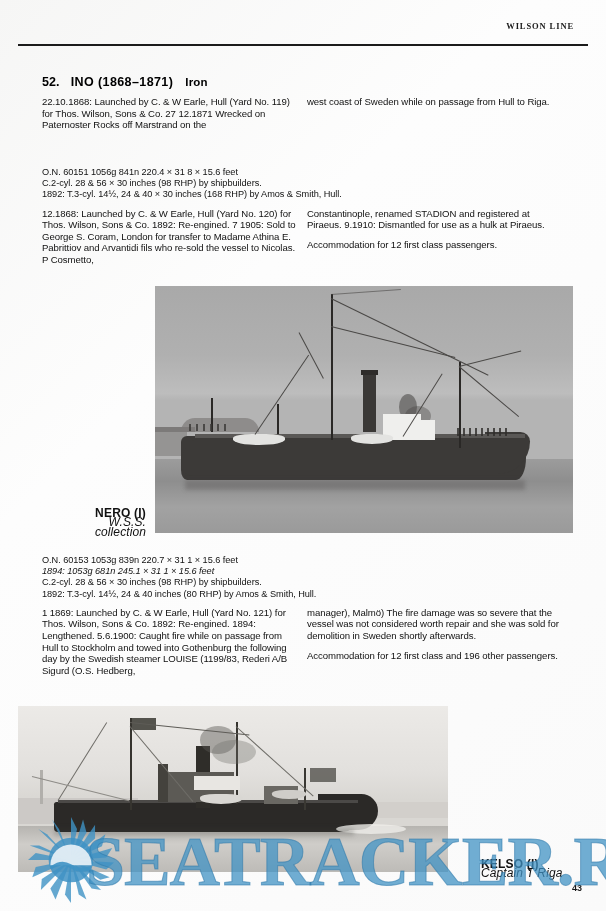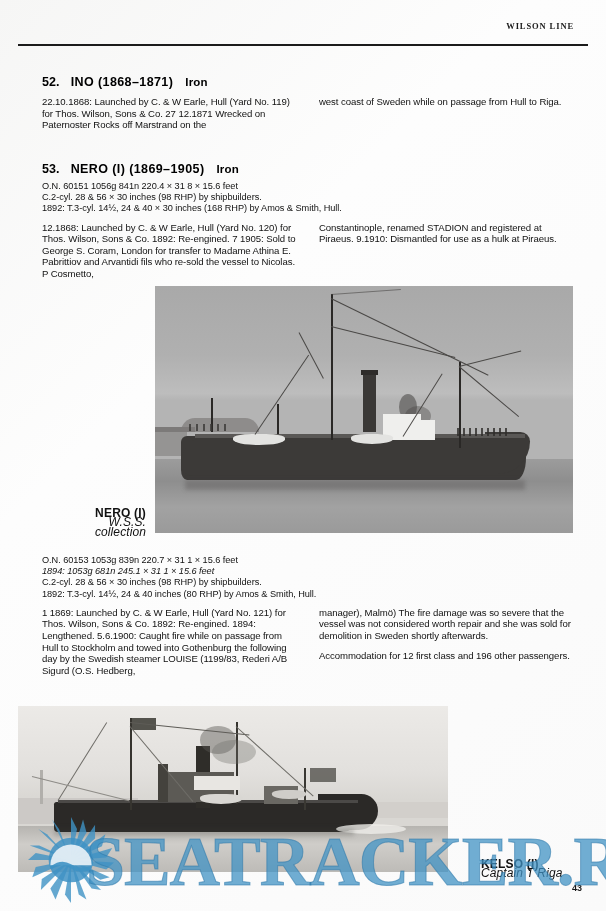--- a/index.html
+++ b/index.html
@@ -68,21 +68,21 @@
     line-height: 11.2px;
     color: #111;
     letter-spacing: -0.05px;
   }
   .specs .row { white-space: nowrap; }
   .specs .it { font-style: italic; }
 
   .cols {
     margin-top: 7px;
     display: flex;
-    gap: 22px;
+    gap: 10px;
   }
   .col {
     width: 255px;
     font-size: 9.6px;
     line-height: 11.6px;
     letter-spacing: -0.08px;
   }
   .col p { margin: 0 0 8px 0; }
   .col p:last-child { margin-bottom: 0; }
 
@@ -192,34 +192,32 @@
       <div class="col">
         <p>22.10.1868: Launched by C. &amp; W  Earle, Hull (Yard No. 119) for Thos. Wilson, Sons &amp; Co. 27 12.1871 Wrecked on Paternoster Rocks off Marstrand on the</p>
       </div>
       <div class="col">
         <p>west coast of Sweden while on passage from Hull to Riga.</p>
       </div>
     </div>
   </div>
 
   <div class="entry" id="entry-53" style="top:162px;">
-    <div class="entry-head">
-      <span class="num">53.</span><span class="nm">NERO (I) (1869–1905)</span><span class="mat">Iron</span>
-    </div>
     <div class="specs">
       <div class="row">O.N. 60151      1056g  841n      220.4 × 31 8 × 15.6 feet</div>
       <div class="row">C.2-cyl. 28 &amp; 56 × 30 inches (98 RHP) by shipbuilders.</div>
       <div class="row">1892: T.3-cyl. 14½, 24 &amp; 40 × 30 inches (168 RHP) by Amos &amp; Smith, Hull.</div>
     </div>
     <div class="cols">
       <div class="col">
         <p>12.1868: Launched by C. &amp; W  Earle, Hull (Yard No. 120) for Thos. Wilson, Sons &amp; Co. 1892: Re-engined. 7 1905: Sold to George S. Coram, London for transfer to Madame Athina E. Pabrittiov and Arvantidi fils who re-sold the vessel to Nicolas. P  Cosmetto,</p>
       </div>
       <div class="col">
         <p>Constantinople, renamed STADION and registered at Piraeus. 9.1910: Dismantled for use as a hulk at Piraeus.</p>
+        <p>Accommodation for 12 first class passengers.</p>
       </div>
     </div>
   </div>
 
   <div class="photo" id="nero-photo">
     <div class="sky"></div>
     <div class="sea"></div>
 
     <div class="wharf" style="left:0;top:141px;width:40px;height:5px;opacity:.8;"></div>
     <div class="wharf" style="left:0;top:146px;width:32px;height:24px;opacity:.45;"></div>

